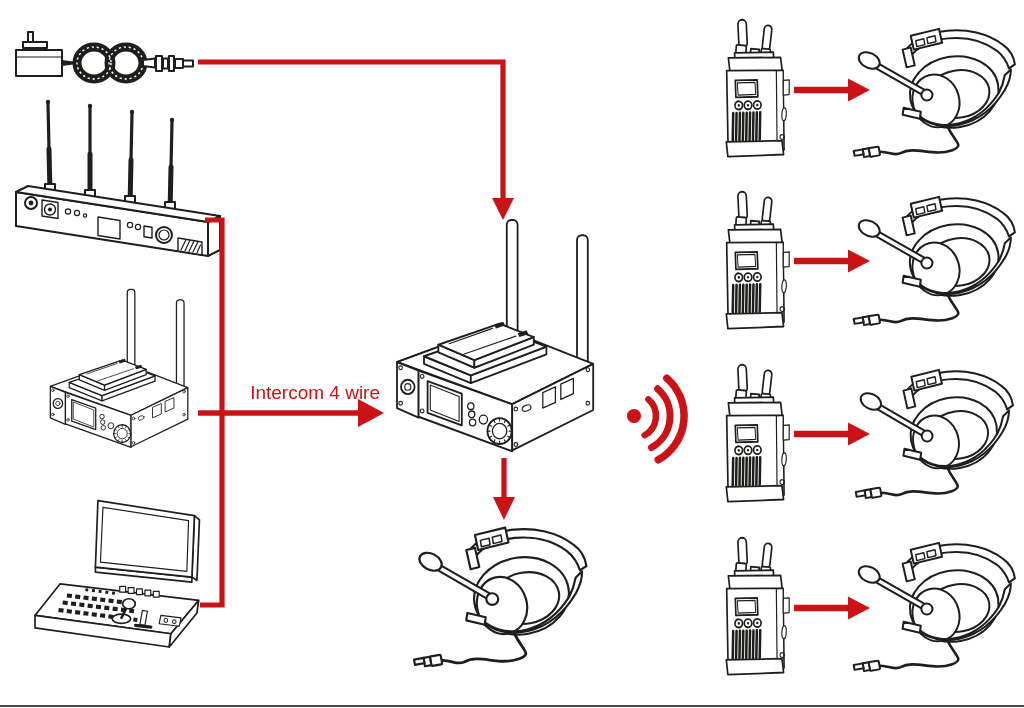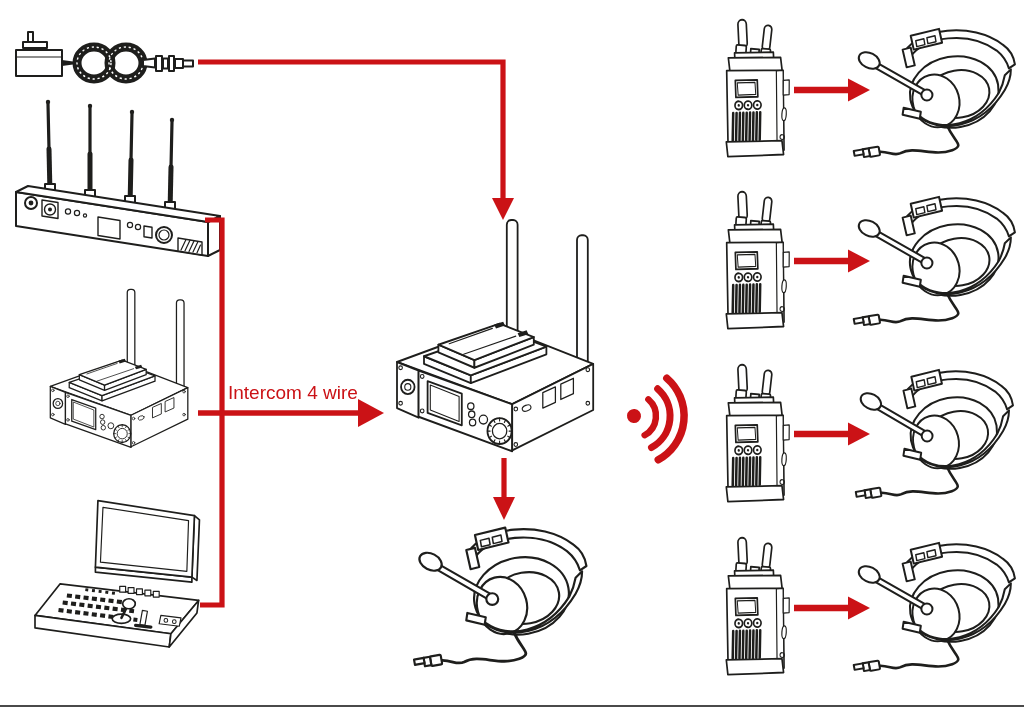--- a/index.html
+++ b/index.html
@@ -304,16 +304,16 @@
     <g>
       <path class="red-ln" stroke-width="6.4" d="M794,434 L849,434"></path>
       <polygon class="red-fill" points="848,422.5 848,445.5 870,434"></polygon>
     </g>
     <g>
       <path class="red-ln" stroke-width="6.4" d="M794,608 L849,608"></path>
       <polygon class="red-fill" points="848,596.5 848,619.5 870,608"></polygon>
     </g>
   </svg>
 
-  <div class="label" style="left:228px;top:383px;width:152px;text-align:left">Intercom 4 wire</div>
+  <div class="label" style="left:228px;top:383px;width:152px;text-align:right">Intercom 4 wire</div>
 
   <div class="rule" style="top:704.5px"></div>
 </div>
 
 </body></html>

